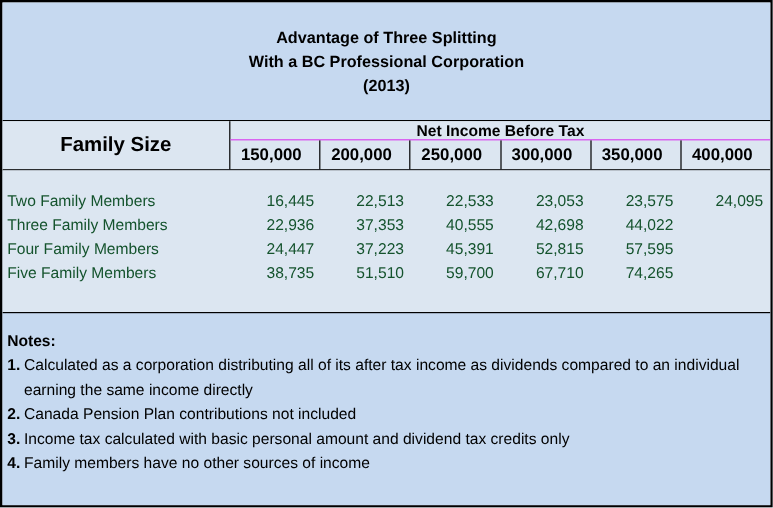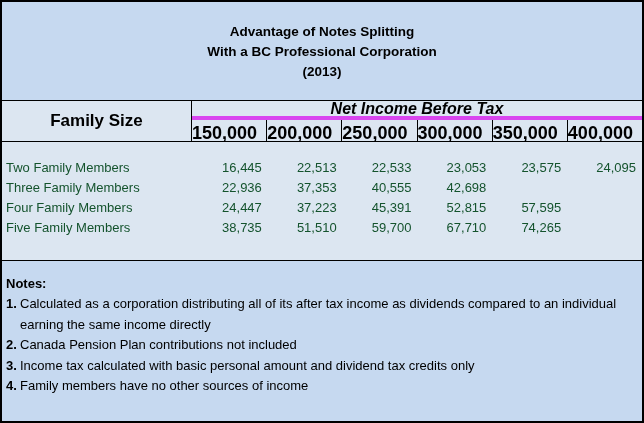--- a/index.html
+++ b/index.html
@@ -31,26 +31,26 @@
   }
   .family-size-cell {
     flex:0 0 190px; width:190px;
     border-right:1px solid #000;
     display:flex; align-items:center; justify-content:center;
     font-weight:bold; font-size:17px;
   }
   .net-income-area { flex:1; display:flex; flex-direction:column; }
   .net-income-label {
     flex:0 0 16px;
-    border-bottom:4px solid #d946ef;
-    text-align:center; font-weight:bold; font-size:16px; line-height:15px;font-style:italic;
+    border-bottom:1px solid #d946ef;
+    text-align:center; font-weight:bold; font-size:13px; line-height:15px;
   }
   .col-headers { flex:1; display:flex; }
   .col-h {
-    flex:1; text-align:left; font-weight:bold; font-size:18px;
+    flex:1; text-align:center; font-weight:bold; font-size:14px;
     padding:3px 6px 0 0;
     border-right:1px solid #000;
   }
   .col-h:last-child { border-right:none; }
   
   .data-section {
     flex:0 0 118px; height:118px;
     background:#DCE6F1;
     padding-top:16px;
     font-size:13px; color:#14532d;
@@ -70,21 +70,21 @@
   .note-item { display:flex; line-height:20.5px; }
   .note-num { flex:0 0 14px; font-weight:bold; }
   .note-text { flex:1; }
 </style>
 </head>
 <body>
 
 <div class="frame">
 
   <div class="title-section">
-    <div class="title-line">Advantage of Notes Splitting</div>
+    <div class="title-line">Advantage of Three Splitting</div>
     <div class="title-line">With a BC Professional Corporation</div>
     <div class="title-line">(2013)</div>
   </div>
 
   <div class="header-band">
     <div class="family-size-cell">Family Size</div>
     <div class="net-income-area">
       <div class="net-income-label">Net Income Before Tax</div>
       <div class="col-headers">
           <div class="col-h">150,000</div>
@@ -106,20 +106,21 @@
         <div class="cell-val">23,053</div>
         <div class="cell-val">23,575</div>
         <div class="cell-val">24,095</div>
       </div>
       <div class="data-row">
         <div class="row-label">Three Family Members</div>
         <div class="cell-val">22,936</div>
         <div class="cell-val">37,353</div>
         <div class="cell-val">40,555</div>
         <div class="cell-val">42,698</div>
+        <div class="cell-val">44,022</div>
       </div>
       <div class="data-row">
         <div class="row-label">Four Family Members</div>
         <div class="cell-val">24,447</div>
         <div class="cell-val">37,223</div>
         <div class="cell-val">45,391</div>
         <div class="cell-val">52,815</div>
         <div class="cell-val">57,595</div>
       </div>
       <div class="data-row">

